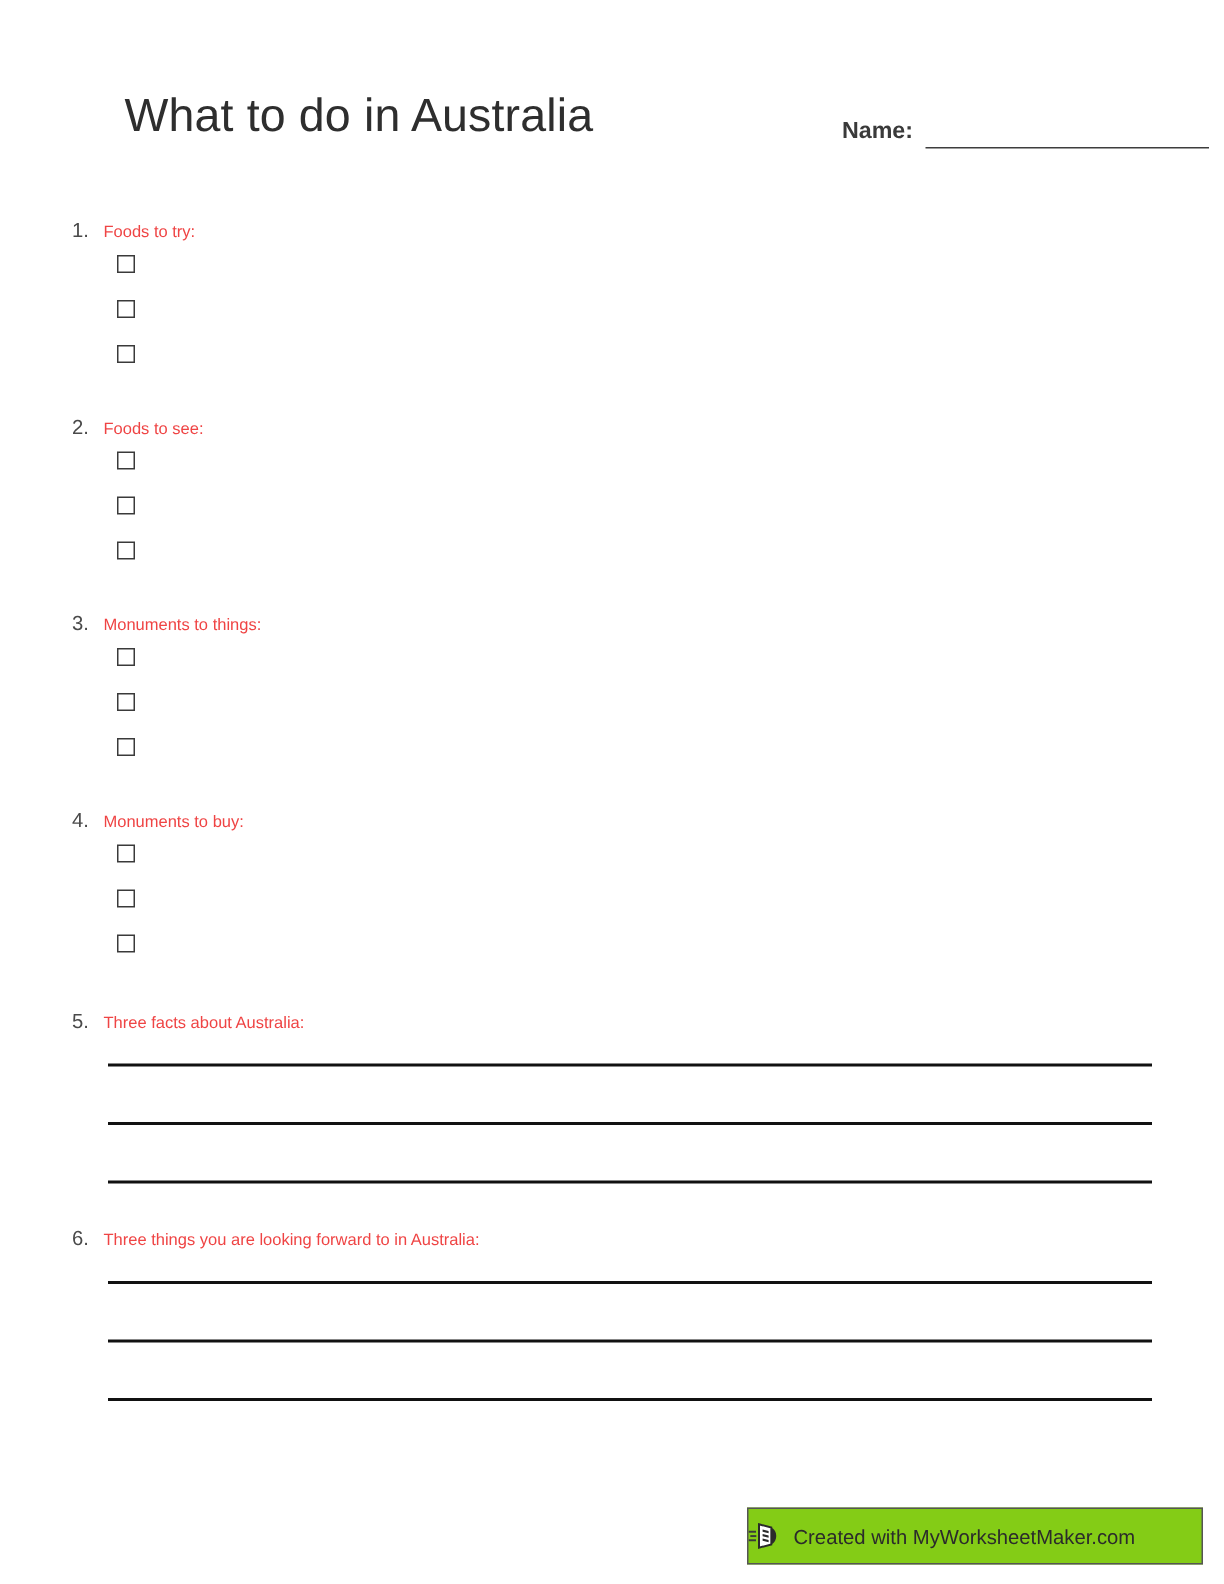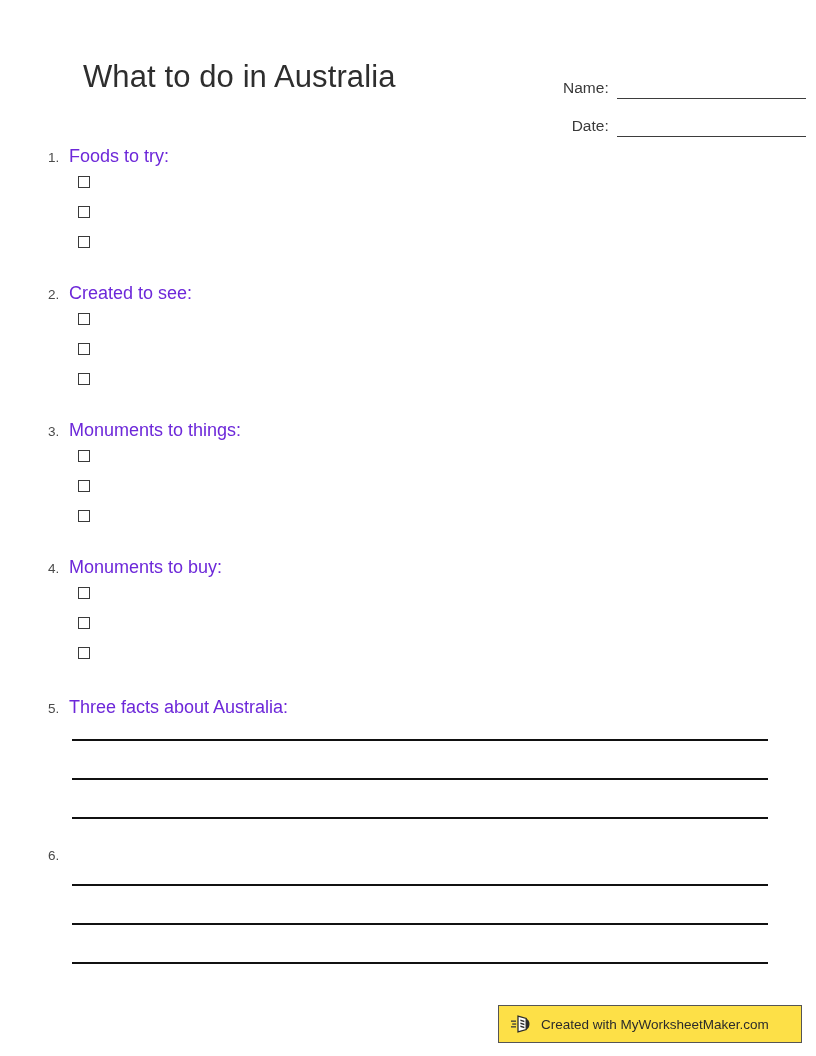--- a/index.html
+++ b/index.html
@@ -47,20 +47,21 @@
     justify-content: flex-end;
     height: 38px;
   }
   .field-label {
     font-size: 15.5px;
     color: #3a3a3a;
     white-space: nowrap;
     padding-bottom: 2px;
     text-align: right;
     width: 78px;
+    font-weight: bold;
   }
   .field-rule {
     width: 190px;
     border-bottom: 1.4px solid #3d3d3d;
     height: 20px;
     margin-left: 8px;
   }
 
   
   .questions {
@@ -77,22 +78,22 @@
     align-items: baseline;
     padding-left: 48px;
   }
   .q-num {
     font-size: 13.5px;
     color: #4a4a4a;
     width: 21px;
     flex: 0 0 21px;
   }
   .q-label {
-    font-size: 18px;
-    color: #6d28d9;
+    font-size: 11px;
+    color: #ef4444;
     white-space: nowrap;
   }
   .checkbox-group {
     padding-left: 78px;
     padding-top: 9px;
   }
   .checkbox-row {
     height: 30px;
     display: flex;
     align-items: flex-start;
@@ -120,25 +121,24 @@
   }
 
   
   .footer-badge {
     position: absolute;
     left: 498px;
     top: 1005px;
     width: 304px;
     height: 38px;
     border: 1.3px solid #555555;
-    background: #fde047;
+    background: #84cc16;
     box-sizing: border-box;
     display: flex;
     align-items: center;
-    padding-left: 12px;
   }
   .badge-logo {
     width: 22px;
     height: 22px;
     flex: 0 0 22px;
     margin-right: 8px;
     display: block;
   }
   .badge-text {
     font-size: 13.5px;
@@ -150,24 +150,20 @@
 <body>
 
 <div class="header">
   <div class="worksheet-title">What to do in Australia</div>
 
   <div class="field-block">
     <div class="field-row">
       <span class="field-label">Name:</span>
       <span class="field-rule"></span>
     </div>
-    <div class="field-row">
-      <span class="field-label">Date:</span>
-      <span class="field-rule"></span>
-    </div>
   </div>
 </div>
 
 <div class="questions">
 
   <div class="question" style="padding-top:16px;">
     <div class="q-head">
       <span class="q-num">1.</span>
       <span class="q-label">Foods to try:</span>
     </div>
@@ -180,21 +176,21 @@
         </div>
       <div class="checkbox-row">
           <span class="checkbox"></span>
         </div>
     </div>
   </div>
 
   <div class="question" style="padding-top:17px;">
     <div class="q-head">
       <span class="q-num">2.</span>
-      <span class="q-label">Created to see:</span>
+      <span class="q-label">Foods to see:</span>
     </div>
     <div class="checkbox-group">
       <div class="checkbox-row">
           <span class="checkbox"></span>
         </div>
       <div class="checkbox-row">
           <span class="checkbox"></span>
         </div>
       <div class="checkbox-row">
           <span class="checkbox"></span>
@@ -246,20 +242,21 @@
     <div class="lines-group">
       <div class="write-line"></div>
       <div class="write-line"></div>
       <div class="write-line last"></div>
     </div>
   </div>
 
   <div class="question" style="padding-top:29px;">
     <div class="q-head">
       <span class="q-num">6.</span>
+      <span class="q-label">Three things you are looking forward to in Australia:</span>
     </div>
     <div class="lines-group">
       <div class="write-line"></div>
       <div class="write-line"></div>
       <div class="write-line last"></div>
     </div>
   </div>
 
 </div>
 

